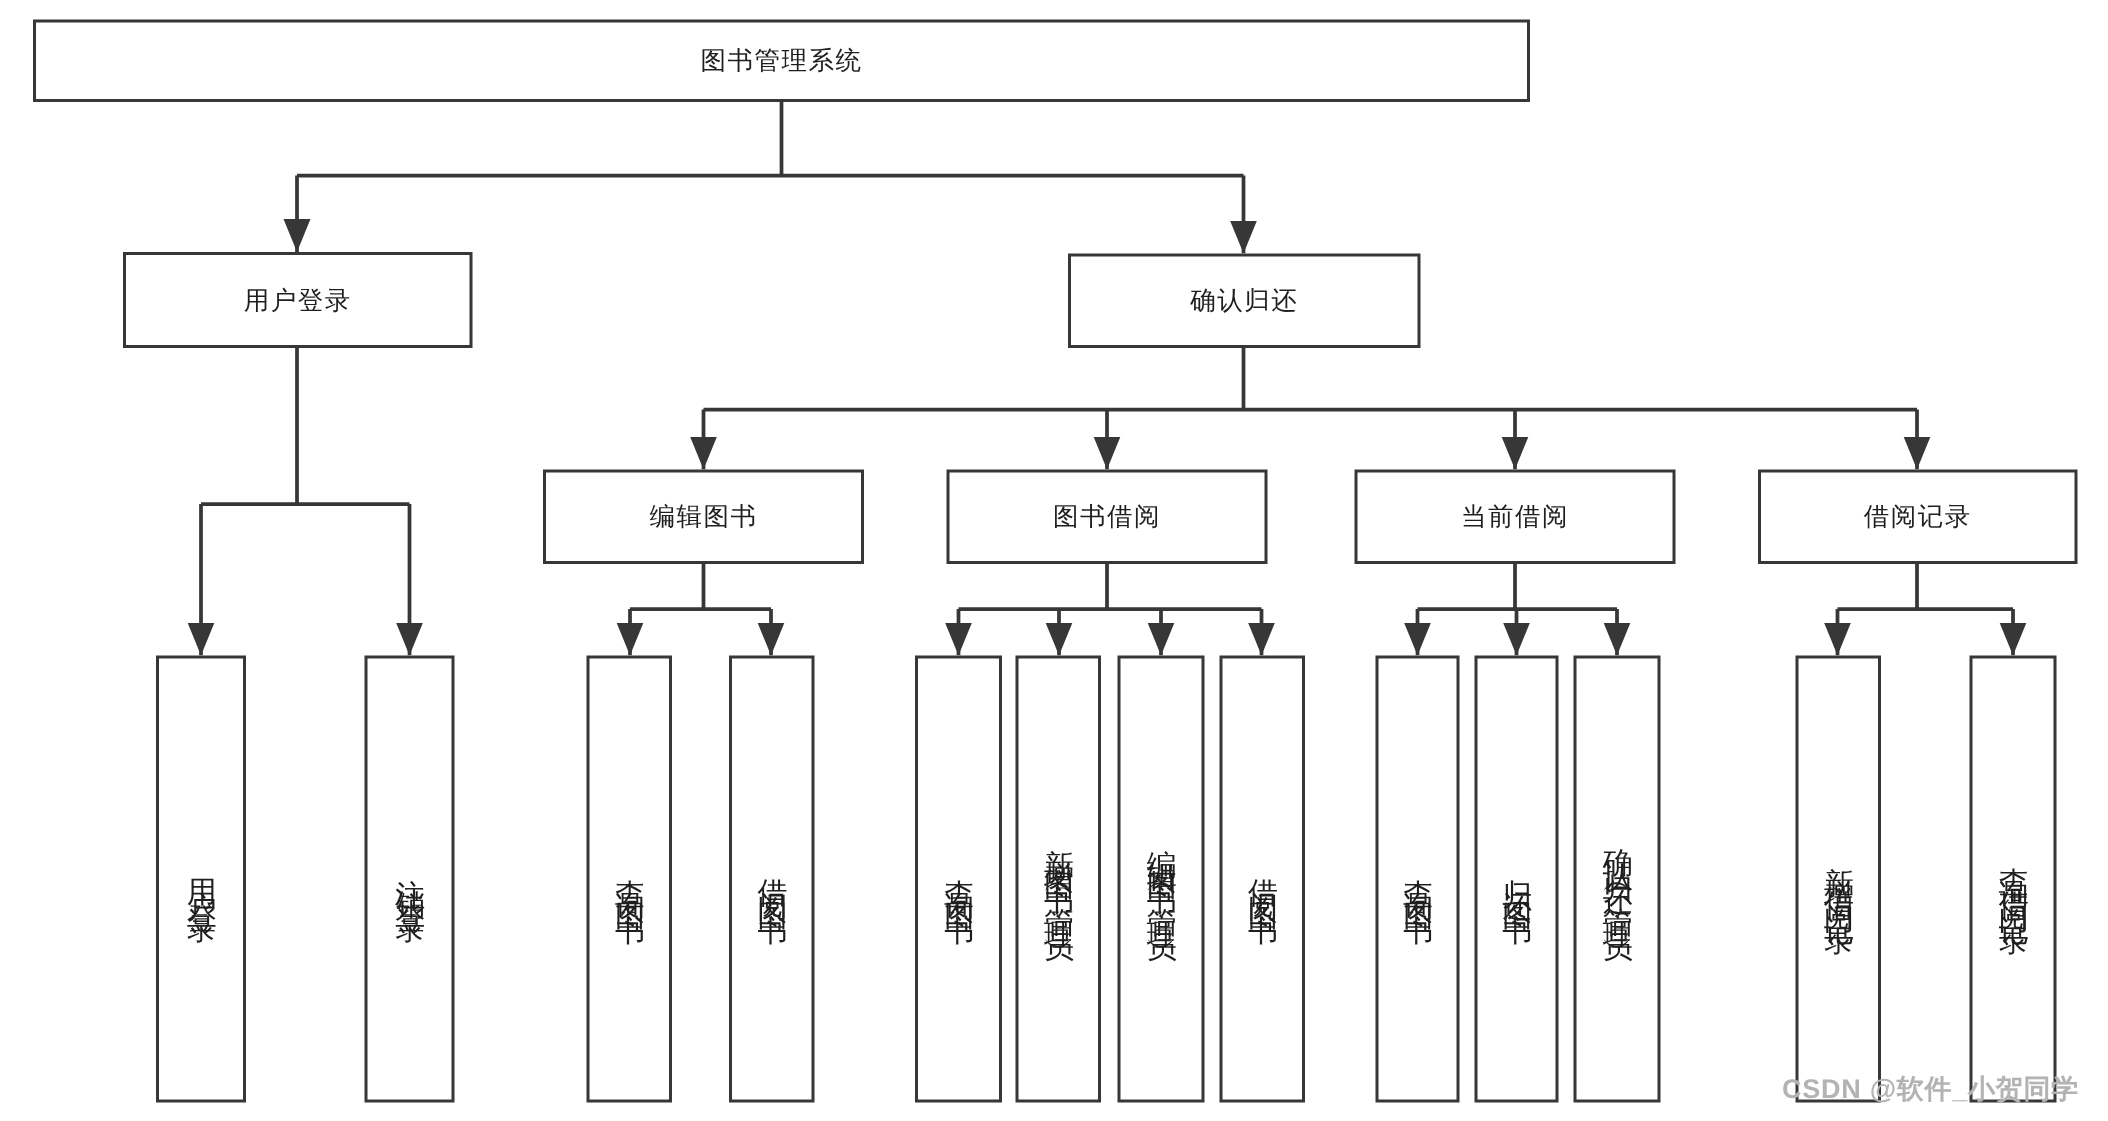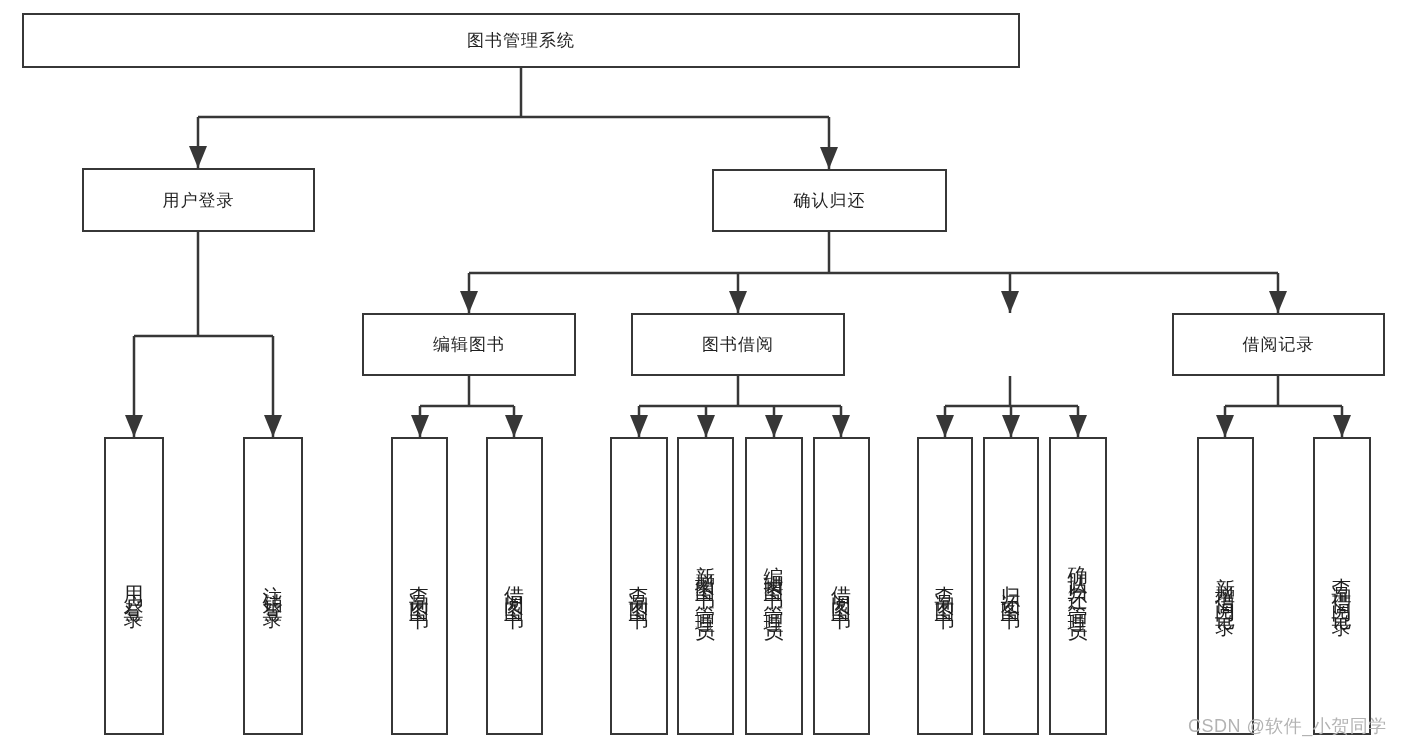--- a/index.html
+++ b/index.html
@@ -34,20 +34,21 @@
     line-height:1;
     text-align:center;
   }
   .watermark{
     position:absolute;
     z-index:5;
     font-size:18px;
     letter-spacing:0.5px;
     color:#b3b3b3;
     white-space:nowrap;
+    font-weight:bold;
   }
   .ln{stroke:#373737;stroke-width:2.5;fill:none;}
 </style>
 </head>
 <body>
 
 <div class="canvas">
 
   <svg class="connectors" viewBox="0 0 1405 747" xmlns="http://www.w3.org/2000/svg">
     <defs>
@@ -99,20 +100,21 @@
     </g>
   </svg>
 
   <div class="box hbox" style="left:22px;top:13px;width:998px;height:55px">图书管理系统</div>
 
   <div class="box hbox" style="left:82px;top:168px;width:233px;height:64px">用户登录</div>
   <div class="box hbox" style="left:712px;top:169px;width:235px;height:63px">确认归还</div>
 
   <div class="box hbox" style="left:362px;top:313px;width:214px;height:63px">编辑图书</div>
   <div class="box hbox" style="left:631px;top:313px;width:214px;height:63px">图书借阅</div>
+  <div class="box hbox" style="left:903px;top:313px;width:214px;height:63px">当前借阅</div>
   <div class="box hbox" style="left:1172px;top:313px;width:213px;height:63px">借阅记录</div>
 
   <div class="box vbox" style="left:104px;top:437px;width:60px;height:298px">用户登录</div>
   <div class="box vbox" style="left:243px;top:437px;width:60px;height:298px">注销登录</div>
 
   <div class="box vbox" style="left:391px;top:437px;width:57px;height:298px">查询图书</div>
   <div class="box vbox" style="left:486px;top:437px;width:57px;height:298px">借阅图书</div>
 
   <div class="box vbox" style="left:610px;top:437px;width:58px;height:298px">查询图书</div>
   <div class="box vbox" style="left:677px;top:437px;width:57px;height:298px">新增图书（管理员）</div>

